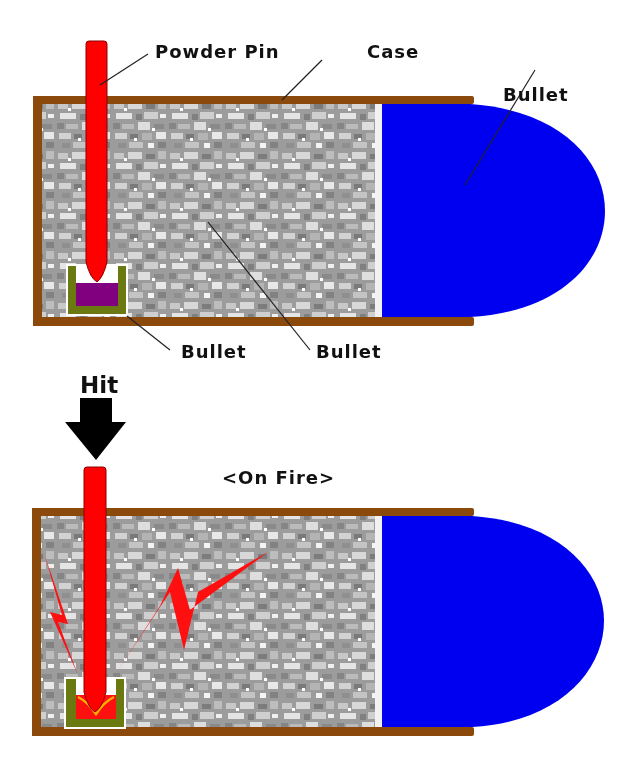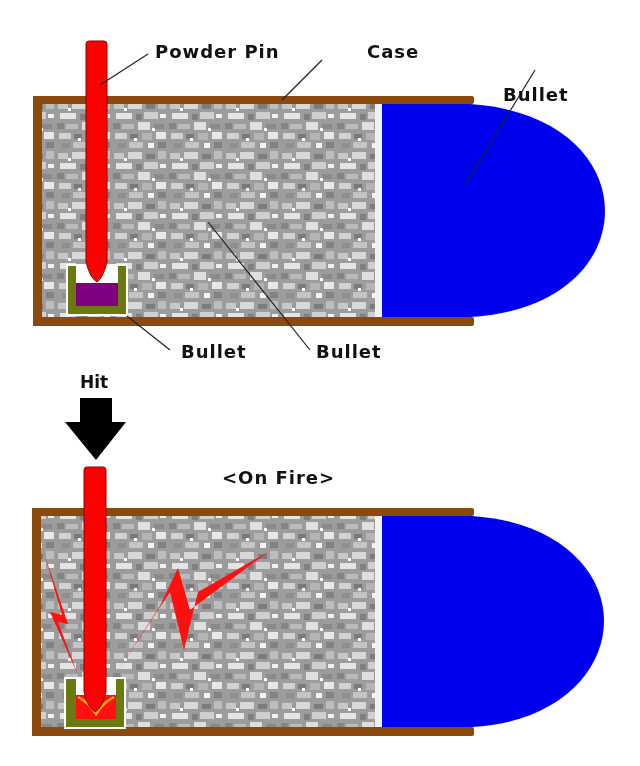--- a/index.html
+++ b/index.html
@@ -105,14 +105,14 @@
       <path d="M84 470 Q84 467 87 467 L103 467 Q106 467 106 470 L106 692 Q102 708 95 712 Q88 708 84 692 Z" fill="#FF0000" stroke="#8a0000" stroke-width="1"></path>
     </g>
   </g>
 </svg>
 
 <div class="lbl" style="left:155px;top:41px;">Powder Pin</div>
 <div class="lbl" style="left:335px;top:41px;margin-left:32px;">Case</div>
 <div class="lbl" style="left:503px;top:44px;margin-top:40px;">Bullet</div>
 <div class="lbl" style="left:181px;top:341px;">Bullet</div>
 <div class="lbl" style="left:316px;top:341px;">Bullet</div>
-<div class="lbl" style="left:80px;top:372px;font-size:17px;letter-spacing:0;">Hit</div>
+<div class="lbl" style="left:80px;top:372px;font-size:23px;letter-spacing:0;">Hit</div>
 <div class="lbl" style="left:222px;top:467px;font-weight:bold;">&lt;On Fire&gt;</div>
 
 </body></html>

